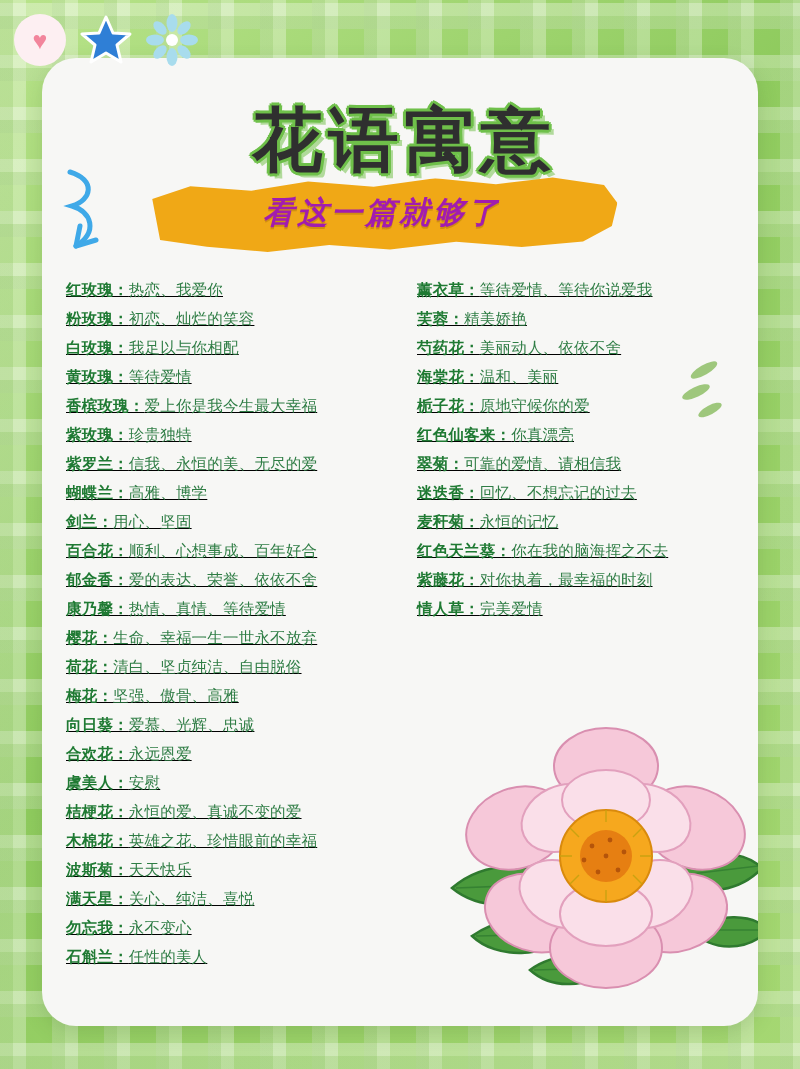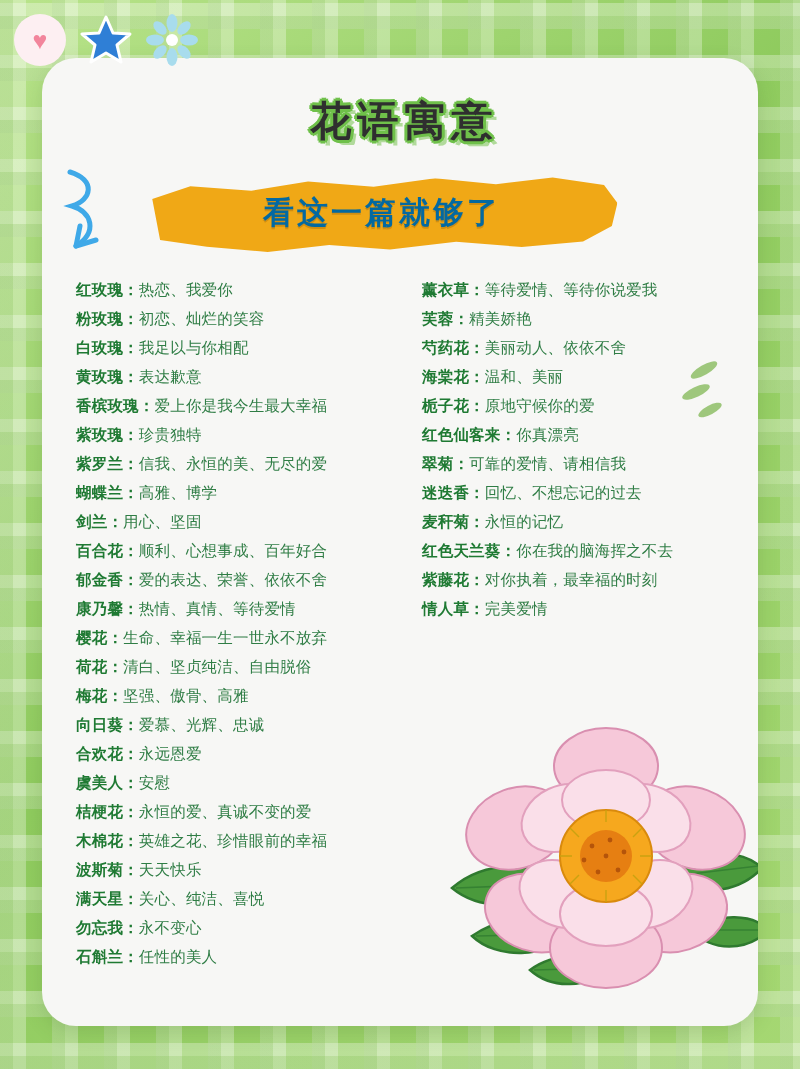--- a/index.html
+++ b/index.html
@@ -79,21 +79,21 @@
   }
 
   
   .title {
     position: absolute;
     top: 36px;
     left: 9px; right: 0;
     text-align: center;
     font-family: "DejaVu Sans", sans-serif;
     font-weight: bold;
-    font-size: 41px;
+    font-size: 70px;
     letter-spacing: 6px;
     color: #2f2f2f;
     text-shadow:
       3px 0 0 #6fc04a, -3px 0 0 #6fc04a, 0 3px 0 #6fc04a, 0 -3px 0 #6fc04a,
       2px 2px 0 #6fc04a, -2px 2px 0 #6fc04a, 2px -2px 0 #6fc04a, -2px -2px 0 #6fc04a,
       5px 5px 0 rgba(120,195,80,0.55);
   }
 
   
   .banner-wrap {
@@ -119,23 +119,24 @@
   .banner-text {
     position: absolute;
     inset: 0;
     display: flex;
     align-items: center;
     justify-content: center;
     font-family: "DejaVu Sans", sans-serif;
     font-weight: bold;
     font-size: 31px;
     letter-spacing: 3px;
-    color: #0369a1;
+    color: #a21caf;
     text-shadow: 0 2px 0 rgba(150,95,10,0.35);
     padding-bottom: 3px;
+    font-style: italic;
   }
 
   
   .arrow {
     position: absolute;
     left: 16px;
     top: 108px;
     width: 70px;
     height: 90px;
   }
@@ -145,25 +146,26 @@
     right: 14px;
     top: 300px;
     width: 70px;
     height: 80px;
   }
 
   
   .columns {
     position: absolute;
     top: 218px;
-    left: 34px;
+    left: 24px;
     right: 18px;
     display: flex;
     gap: 28px;
     font-family: "DejaVu Sans", sans-serif;
+    text-decoration: underline;
   }
   .col { width: 50%; }
   .entry {
     font-size: 15.5px;
     line-height: 1.87;
     color: #1f7a33;
     white-space: nowrap;
     letter-spacing: 0.2px;
   }
   .entry .nm { color: #1f7a33; font-weight: 600; }
@@ -236,21 +238,21 @@
       </g>
     </svg>
   </div>
 
   <div class="columns">
 
     <div class="col">
       <div class="entry"><span class="nm">红玫瑰：</span><span class="ds">热恋、我爱你</span></div>
       <div class="entry"><span class="nm">粉玫瑰：</span><span class="ds">初恋、灿烂的笑容</span></div>
       <div class="entry"><span class="nm">白玫瑰：</span><span class="ds">我足以与你相配</span></div>
-      <div class="entry"><span class="nm">黄玫瑰：</span><span class="ds">表达歉意</span></div>
+      <div class="entry"><span class="nm">黄玫瑰：</span><span class="ds">等待爱情</span></div>
       <div class="entry"><span class="nm">香槟玫瑰：</span><span class="ds">爱上你是我今生最大幸福</span></div>
       <div class="entry"><span class="nm">紫玫瑰：</span><span class="ds">珍贵独特</span></div>
       <div class="entry"><span class="nm">紫罗兰：</span><span class="ds">信我、永恒的美、无尽的爱</span></div>
       <div class="entry"><span class="nm">蝴蝶兰：</span><span class="ds">高雅、博学</span></div>
       <div class="entry"><span class="nm">剑兰：</span><span class="ds">用心、坚固</span></div>
       <div class="entry"><span class="nm">百合花：</span><span class="ds">顺利、心想事成、百年好合</span></div>
       <div class="entry"><span class="nm">郁金香：</span><span class="ds">爱的表达、荣誉、依依不舍</span></div>
       <div class="entry"><span class="nm">康乃馨：</span><span class="ds">热情、真情、等待爱情</span></div>
       <div class="entry"><span class="nm">樱花：</span><span class="ds">生命、幸福一生一世永不放弃</span></div>
       <div class="entry"><span class="nm">荷花：</span><span class="ds">清白、坚贞纯洁、自由脱俗</span></div>

